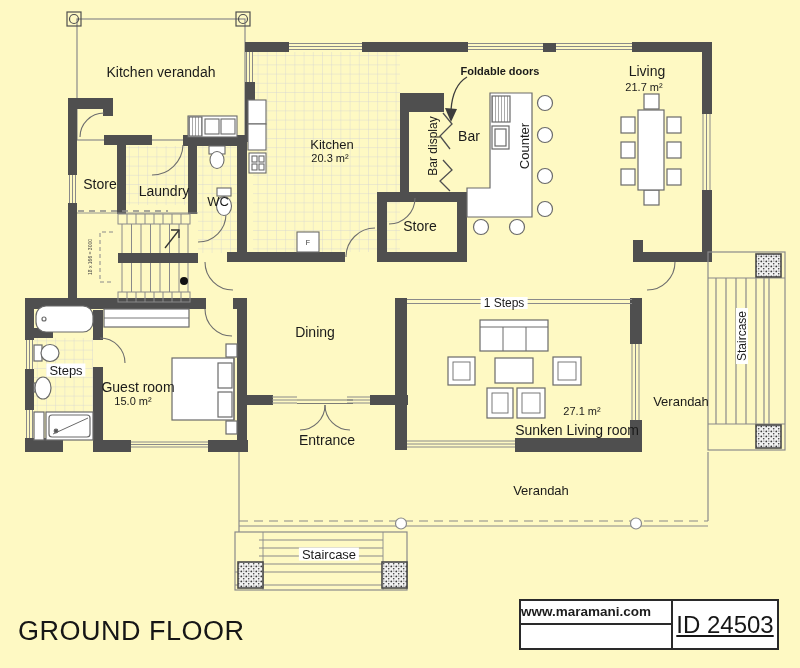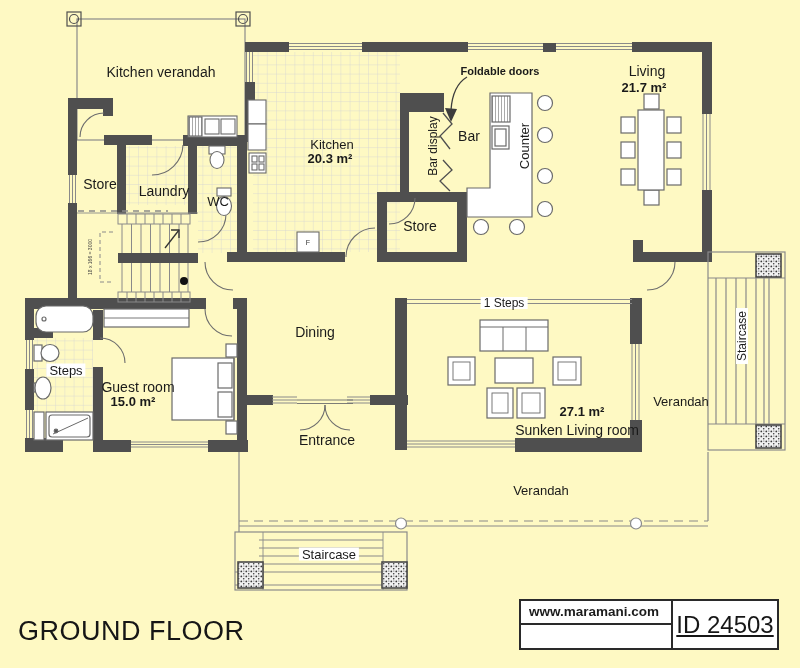--- a/index.html
+++ b/index.html
@@ -3,31 +3,31 @@
 <meta charset="utf-8">
 <style>
   html,body{margin:0;padding:0;background:#ffffff;}
   #stage{position:relative;width:800px;height:668px;background:#fef9c3;overflow:hidden;
          font-family:"Liberation Sans",sans-serif;}
   #plan-svg{position:absolute;left:0;top:0;}
   .lbl{position:absolute;transform:translate(-50%,-50%);color:#1a1a1a;white-space:nowrap;
        font-family:"Liberation Sans",sans-serif;line-height:1;}
   .rot{transform:translate(-50%,-50%) rotate(-90deg);}
   .s14{font-size:14px;} .s13{font-size:13px;} .s12{font-size:12px;}
-  .area{font-size:13px;font-weight:bold;}
+  .area{font-size:11px;font-weight:normal;}
   .bold{font-weight:bold;}
   .wbg{background:#ffffff;padding:0 3px;}
   .tiny{font-size:7px;color:#333;}
   .micro{font-size:5px;color:#444;letter-spacing:0;}
   #title{position:absolute;left:18px;top:616px;font-size:27px;color:#161616;
          letter-spacing:0.5px;font-weight:400;}
   #infobox{position:absolute;left:519px;top:599px;width:260px;height:51px;
            border:2px solid #2a2a2a;display:grid;grid-template-columns:152px 1fr;background:#fff;box-sizing:border-box;}
   #infobox .contacts{display:grid;grid-template-rows:1fr 1fr;border-right:2px solid #2a2a2a;}
-  #infobox .contacts div{display:flex;align-items:center;padding-left:8px;font-size:13.5px;
+  #infobox .contacts div{display:flex;align-items:center;font-size:13.5px;
            font-weight:600;color:#1c1c1c;}
   #infobox .contacts div:first-child{border-bottom:2px solid #2a2a2a;}
   #infobox .idcell{display:flex;align-items:center;justify-content:center;font-size:24px;
            color:#161616;font-weight:500;text-decoration:underline;}
 </style>
 </head>
 <body>
 
 <div id="stage">
 

